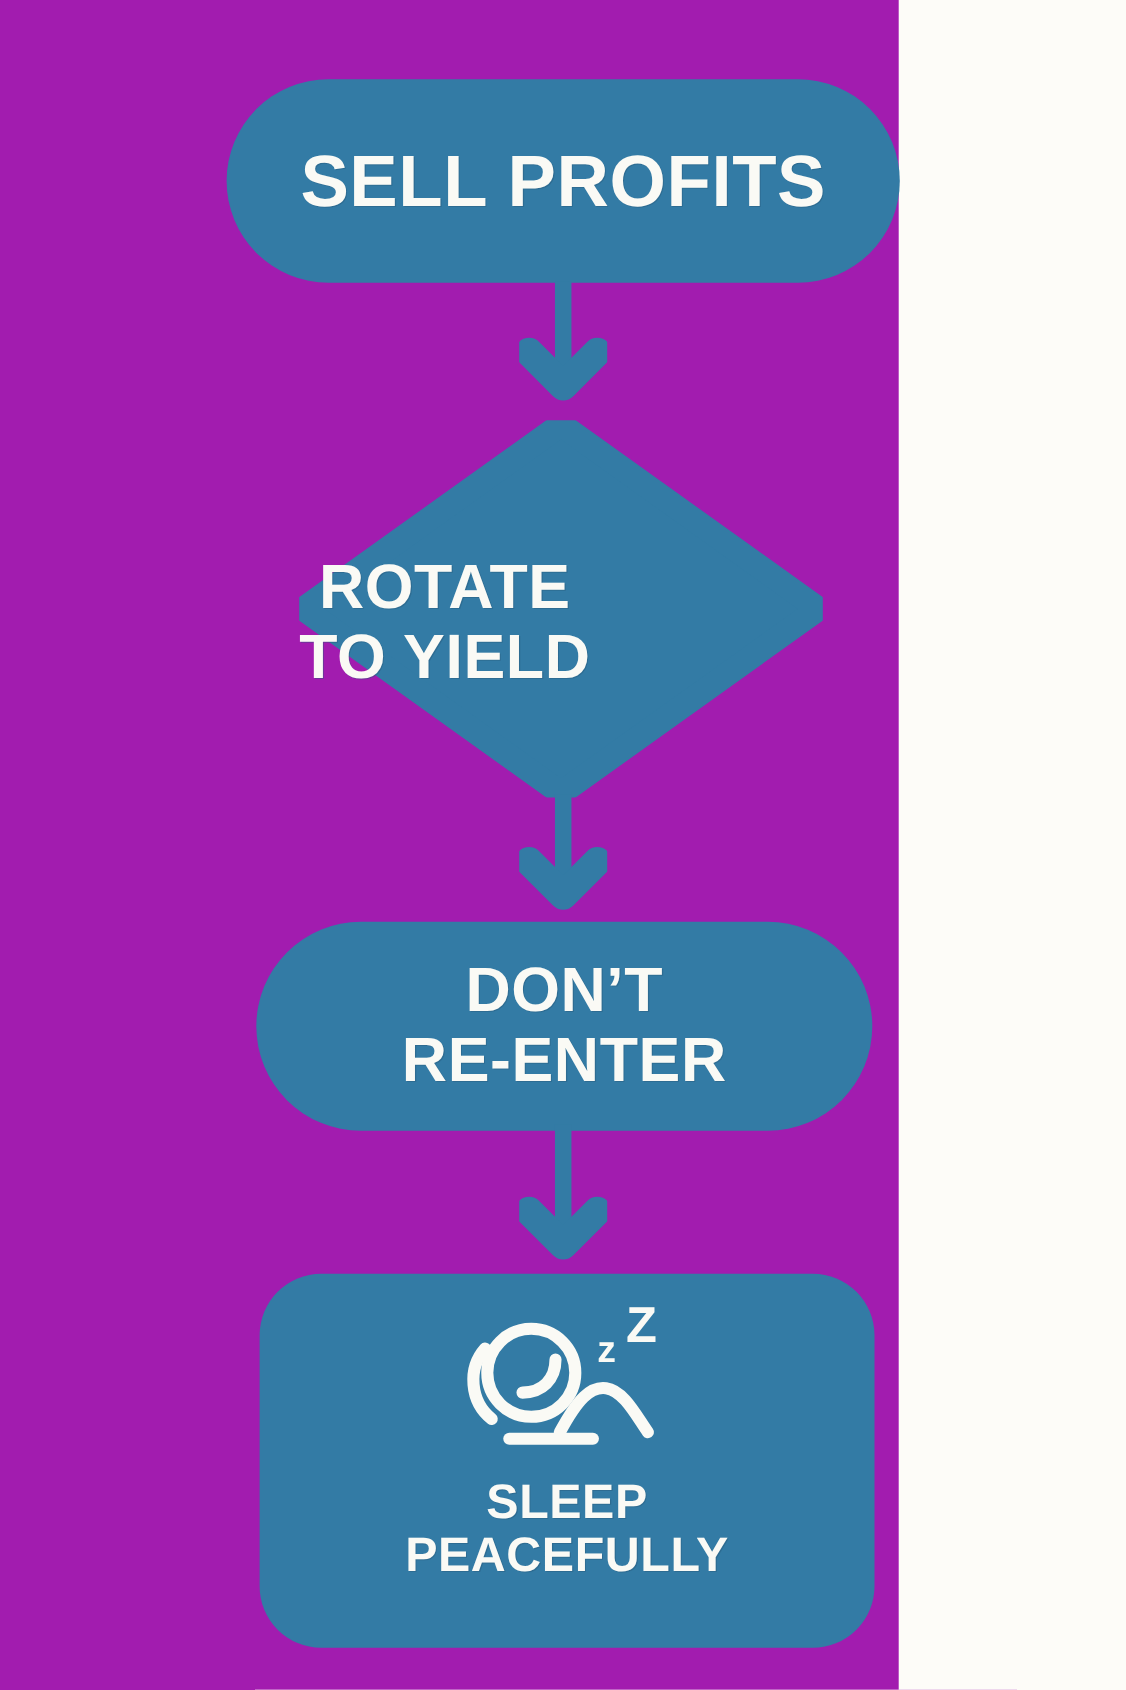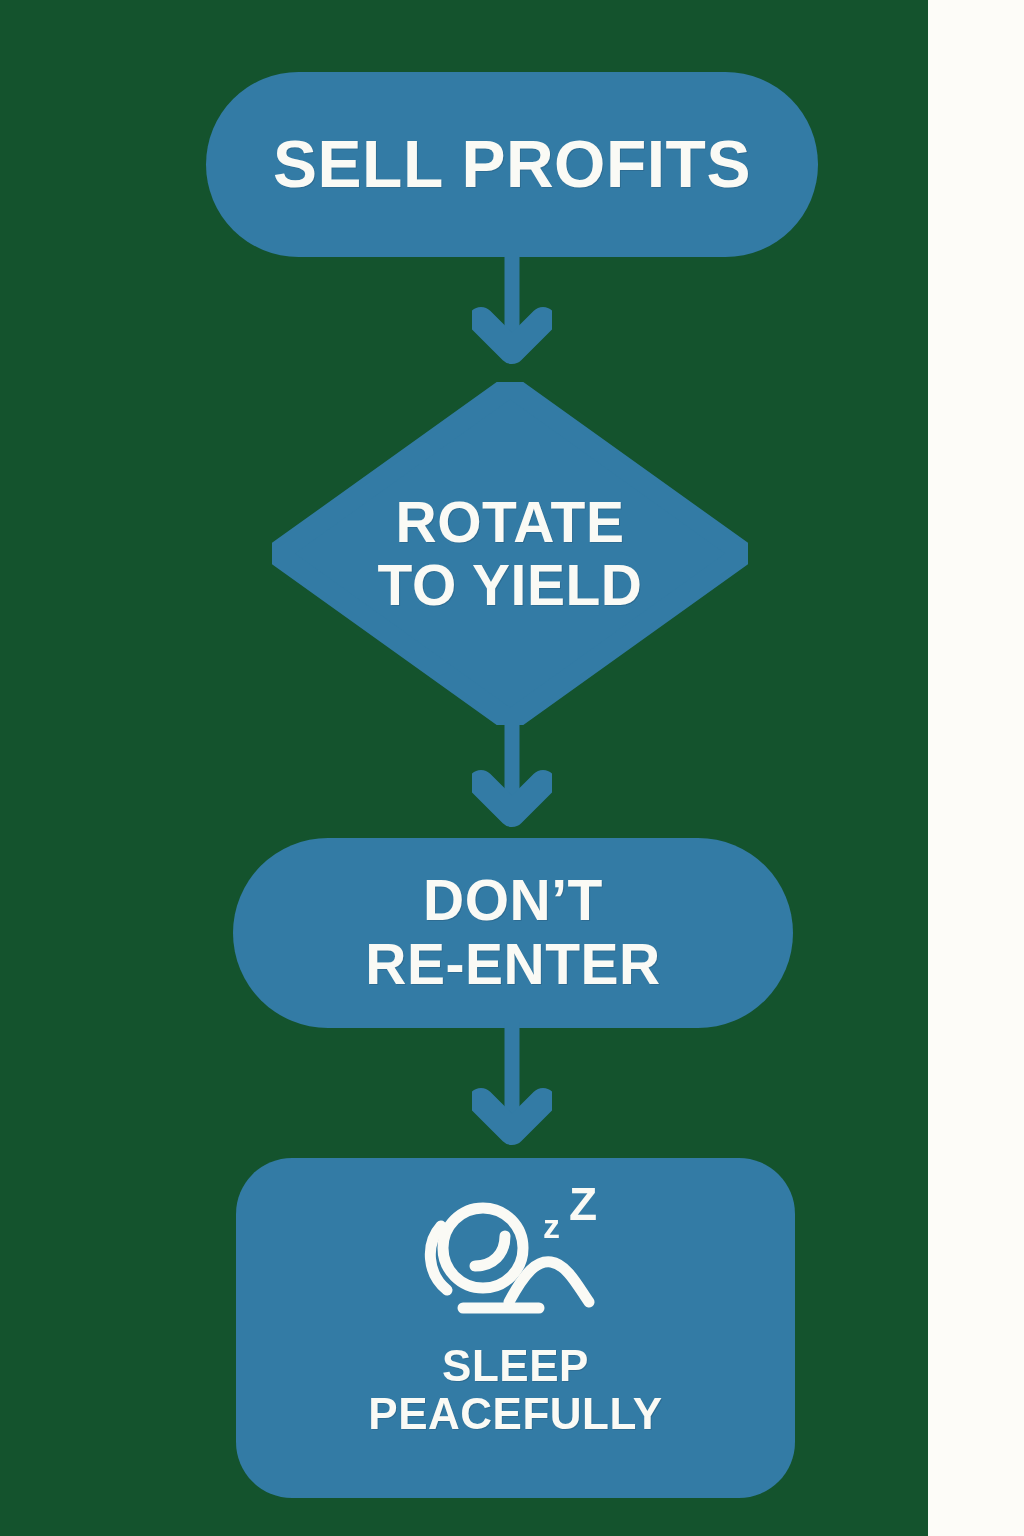--- a/index.html
+++ b/index.html
@@ -9,23 +9,23 @@
     background: #FDFCF8;
   }
   body {
     width: 1024px;
     height: 1536px;
     overflow: hidden;
     font-family: "Liberation Sans", sans-serif;
   }
   #canvas {
     position: relative;
-    width: 928px;
+    width: 817px;
     height: 1536px;
-    background: #14532d;
+    background: #a21caf;
   }
   .node {
     position: absolute;
     background: #337BA5;
     display: flex;
     flex-direction: column;
     align-items: center;
     justify-content: center;
     box-sizing: border-box;
   }
@@ -62,26 +62,26 @@
   #node-rotate-yield-wrap svg {
     position: absolute;
     left: 0;
     top: 0;
     width: 476px;
     height: 343px;
   }
   #node-rotate-yield-wrap .diamond-text {
     position: absolute;
     left: 0;
-    top: 0;
+    top: 12px;
     width: 476px;
     height: 343px;
     display: flex;
     align-items: center;
-    justify-content: center;
+    justify-content: flex-start;
   }
   #node-rotate-yield-wrap .node-label {
     font-size: 57px;
     line-height: 1.1;
   }
 
   
   #node-dont-reenter {
     left: 233px;
     top: 838px;

